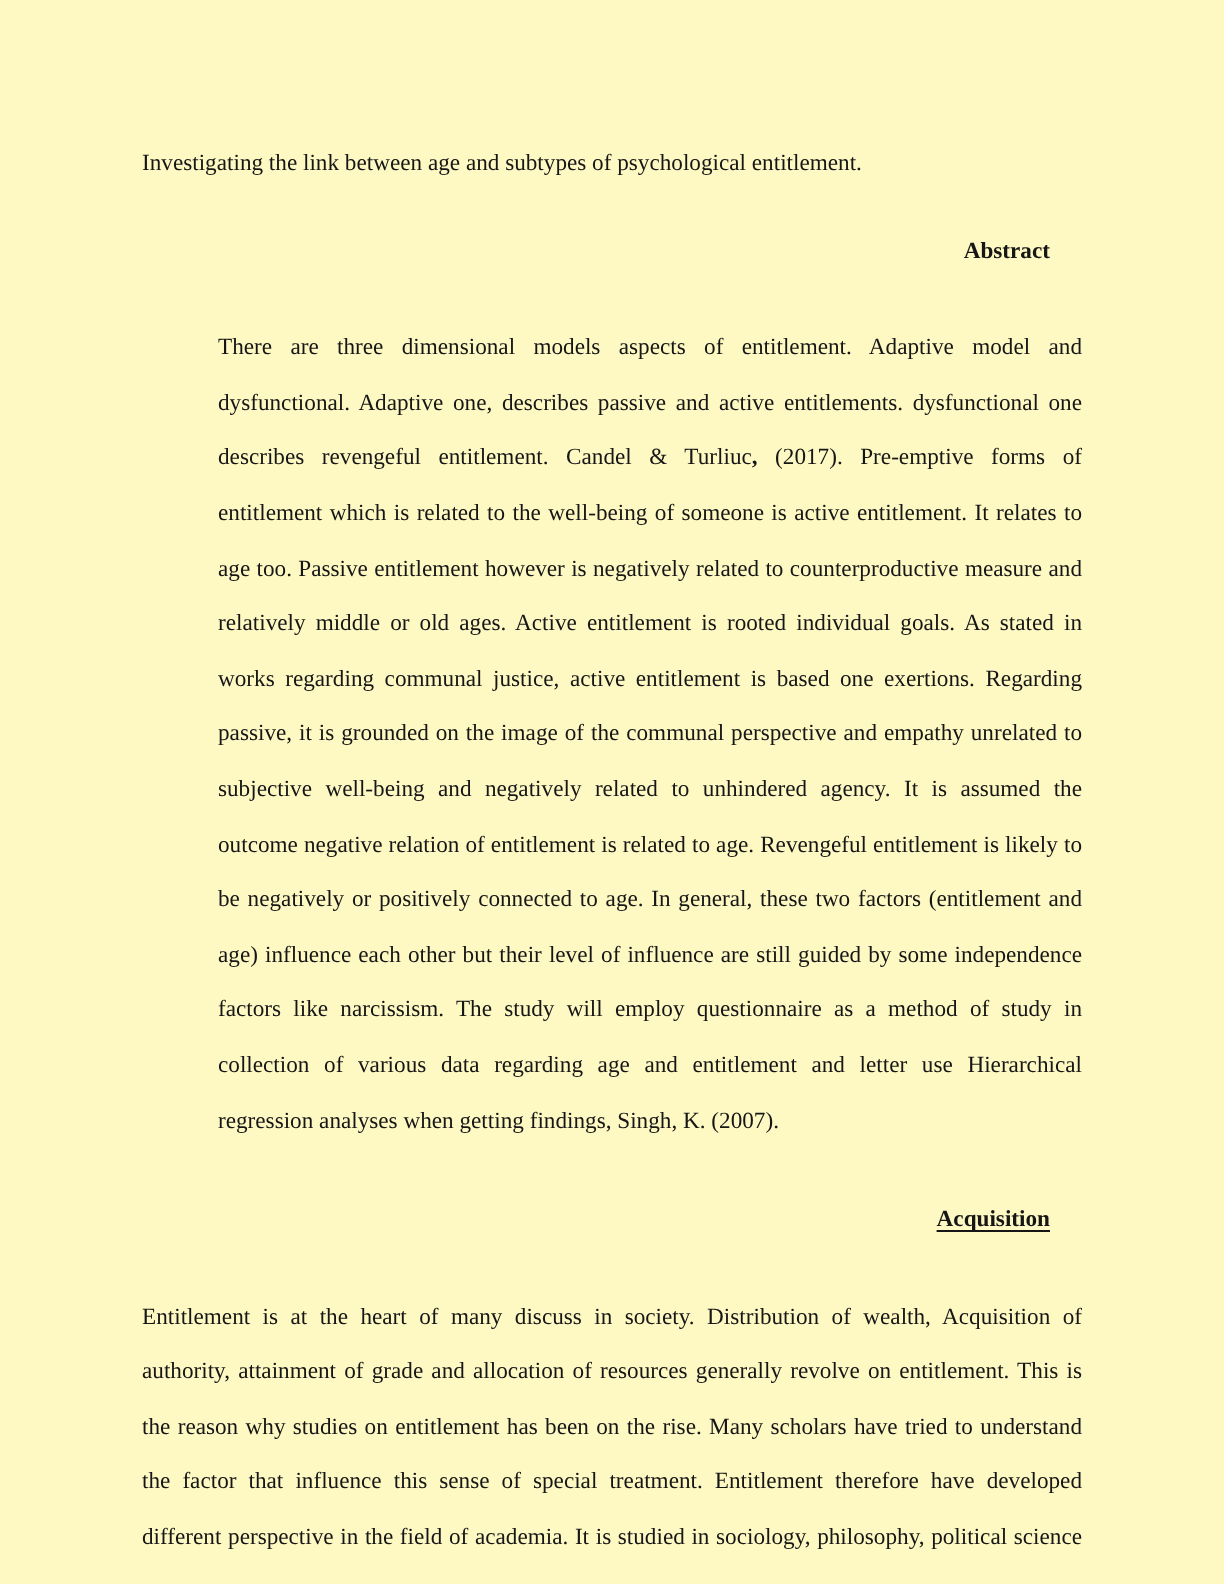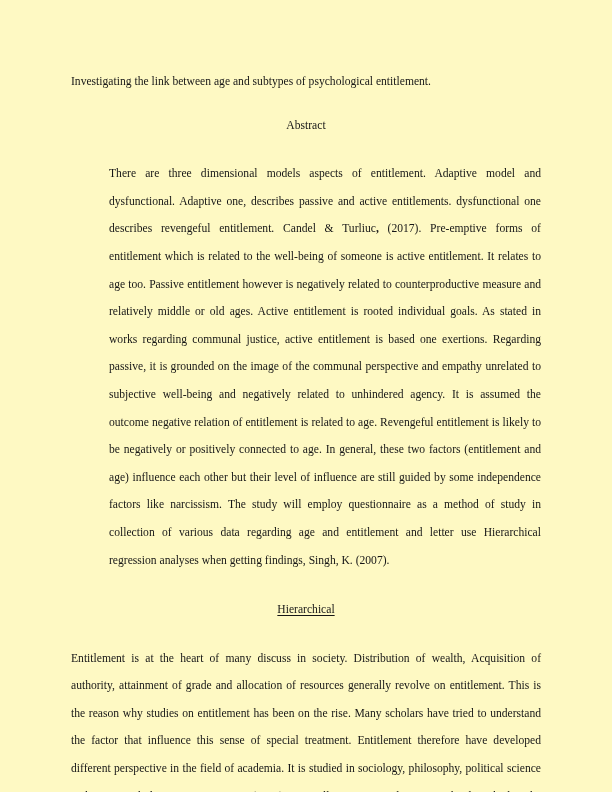--- a/index.html
+++ b/index.html
@@ -36,22 +36,22 @@
     margin: 0;
     -webkit-font-smoothing: antialiased;
   }
 
   .title-line {
     margin-bottom: 14px;
     text-align: left;
   }
 
   .heading {
-    font-weight: normal;
-    text-align: center;
+    font-weight: bold;
+    text-align: right;
     margin: 16px;
   }
 
   .heading-abstract {
     margin-bottom: 21px;
   }
 
   .heading-introduction {
     text-decoration: underline;
     text-underline-offset: 2px;
@@ -84,19 +84,19 @@
 <div class="page">
 
   <div class="content">
 
     <p class="doc-text title-line">Investigating the link between age and subtypes of psychological entitlement.</p>
 
     <h2 class="doc-text heading heading-abstract">Abstract</h2>
 
     <p class="doc-text body-para para-abstract"><span>There are three dimensional models aspects of entitlement. Adaptive model and dysfunctional. Adaptive one, describes passive and active entitlements. dysfunctional one describes revengeful entitlement. Candel &amp; Turliuc</span><span class="bold-mark">,</span><span> (2017). Pre-emptive forms of entitlement which is related to the well-being of someone is active entitlement. It relates to age too. Passive entitlement however is negatively related to counterproductive measure and relatively middle or old ages. Active entitlement is rooted individual goals. As stated in works regarding communal justice, active entitlement is based one exertions. Regarding passive, it is grounded on the image of the communal perspective and empathy unrelated to subjective well-being and negatively related to unhindered agency. It is assumed the outcome negative relation of entitlement is related to age. Revengeful entitlement is likely to be negatively or positively connected to age. In general, these two factors (entitlement and age) influence each other but their level of influence are still guided by some independence factors like narcissism. The study will employ questionnaire as a method of study in collection of various data regarding age and entitlement and letter use Hierarchical regression analyses when getting findings, Singh, K. (2007).</span></p>
 
-    <h2 class="doc-text heading heading-introduction">Hierarchical</h2>
+    <h2 class="doc-text heading heading-introduction">Acquisition</h2>
 
     <p class="doc-text body-para last-line">Entitlement is at the heart of many discuss in society. Distribution of wealth, Acquisition of authority, attainment of grade and allocation of resources generally revolve on entitlement. This is the reason why studies on entitlement has been on the rise. Many scholars have tried to understand the factor that influence this sense of special treatment. Entitlement therefore have developed different perspective in the field of academia. It is studied in sociology, philosophy, political science and even psychology, Kearney, M. C. (2009). Generally saying, entitlement can be described as the sense for one to deserve a special treatment. In the psychological field most literatures have focus on two main approaches. First approach focus on pathological aspect of entitlement, with links to narcissism. The other aspect focus on social psychological factors with focus to interpersonal relation. Personality perspective of psychology describes entitlement as an unjustified unique and special treatment because of one’s personality and contributions, Martin &amp; Ford. (2018). This perspective employ approaches like clinical, pathological and non-</p>
 
   </div>
 
 </div>
 
 </body></html>

